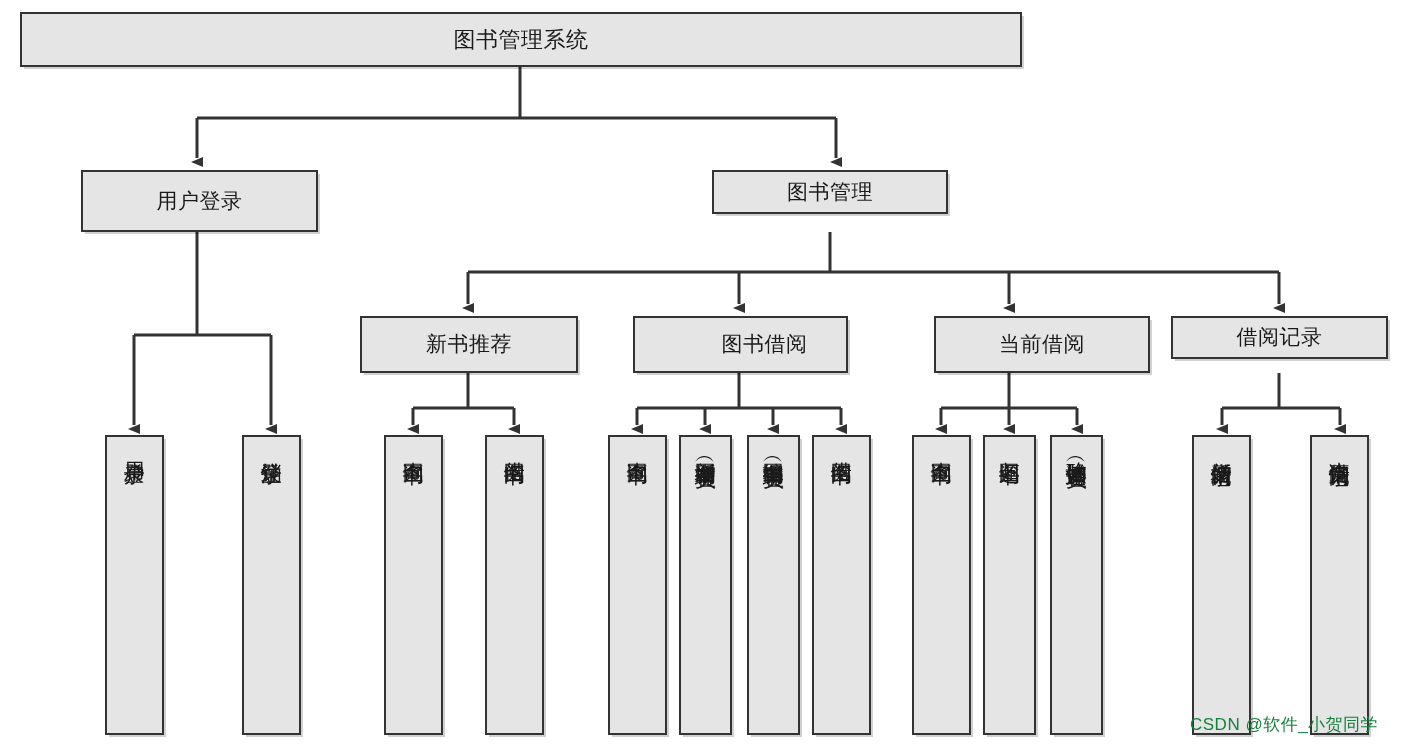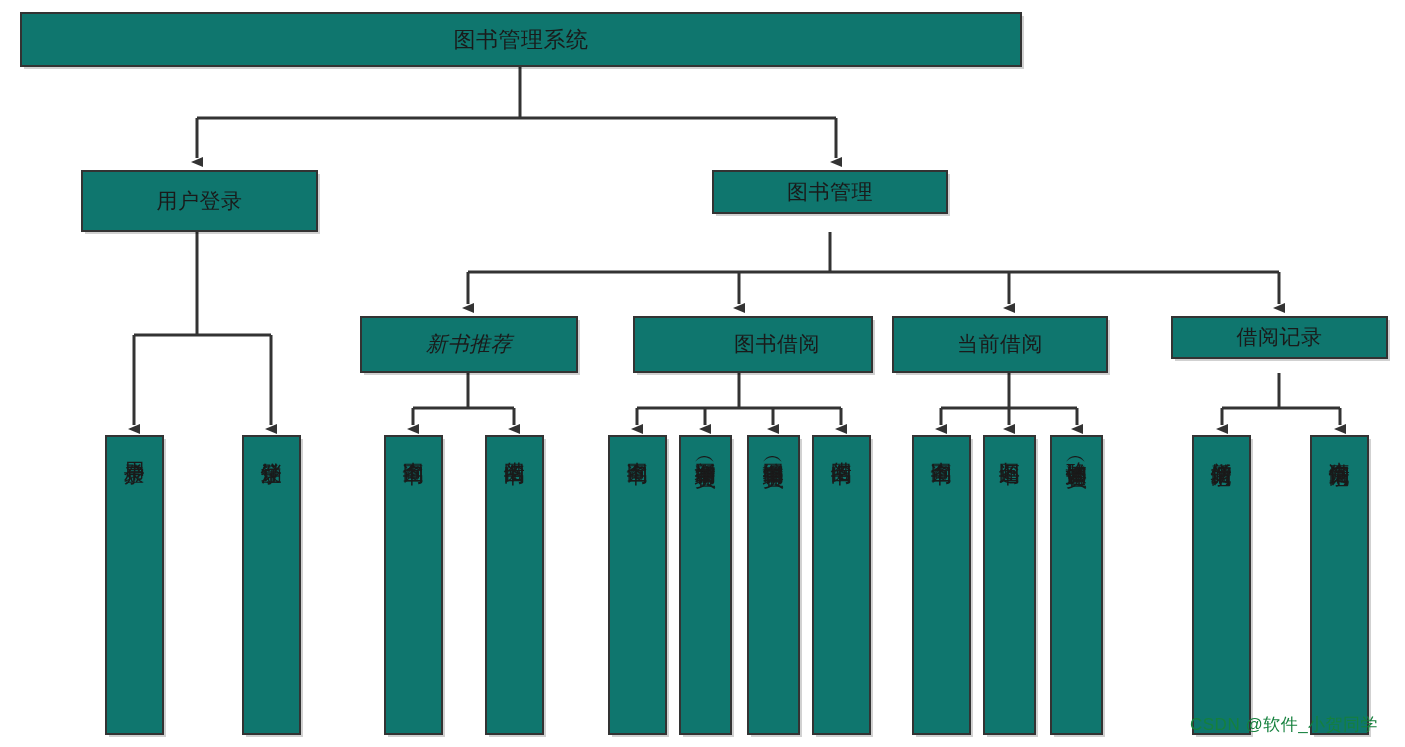--- a/index.html
+++ b/index.html
@@ -13,21 +13,21 @@
   #canvas {
     position: relative;
     width: 1405px;
     height: 747px;
     background: #ffffff;
     overflow: hidden;
   }
   .node {
     position: absolute;
     box-sizing: border-box;
-    background: #0f766e;
+    background: #e5e5e5;
     border: 2px solid #333333;
     box-shadow: 3px 3px 0 -1px rgba(0,0,0,0.18);
     display: flex;
     align-items: center;
     justify-content: center;
     color: #1a1a1a;
   }
   .node .label {
     text-align: center;
     line-height: 1.15;
@@ -132,27 +132,27 @@
     <span class="label">图书管理系统</span>
   </div>
 
   <div class="node h" style="left:81px; top:170px; width:237px; height:62px;">
     <span class="label">用户登录</span>
   </div>
   <div class="node h" style="left:712px; top:170px; width:236px; height:44px;">
     <span class="label">图书管理</span>
   </div>
 
-  <div class="node h" style="left:360px; top:316px; width:218px; height:57px;font-style:italic;">
+  <div class="node h" style="left:360px; top:316px; width:218px; height:57px;">
     <span class="label">新书推荐</span>
   </div>
-  <div class="node h" style="left:633px; top:316px; width:240px; height:57px;padding-left:48px;">
+  <div class="node h" style="left:633px; top:316px; width:215px; height:57px;padding-left:48px;">
     <span class="label">图书借阅</span>
   </div>
-  <div class="node h" style="left:892px; top:316px; width:216px; height:57px;">
+  <div class="node h" style="left:934px; top:316px; width:216px; height:57px;">
     <span class="label">当前借阅</span>
   </div>
   <div class="node h" style="left:1171px; top:316px; width:217px; height:43px;">
     <span class="label">借阅记录</span>
   </div>
 
   <div class="node v" style="left:105px; top:435px; width:59px; height:300px;">
     <span class="label">用户登录</span>
   </div>
   <div class="node v" style="left:242px; top:435px; width:59px; height:300px;">

